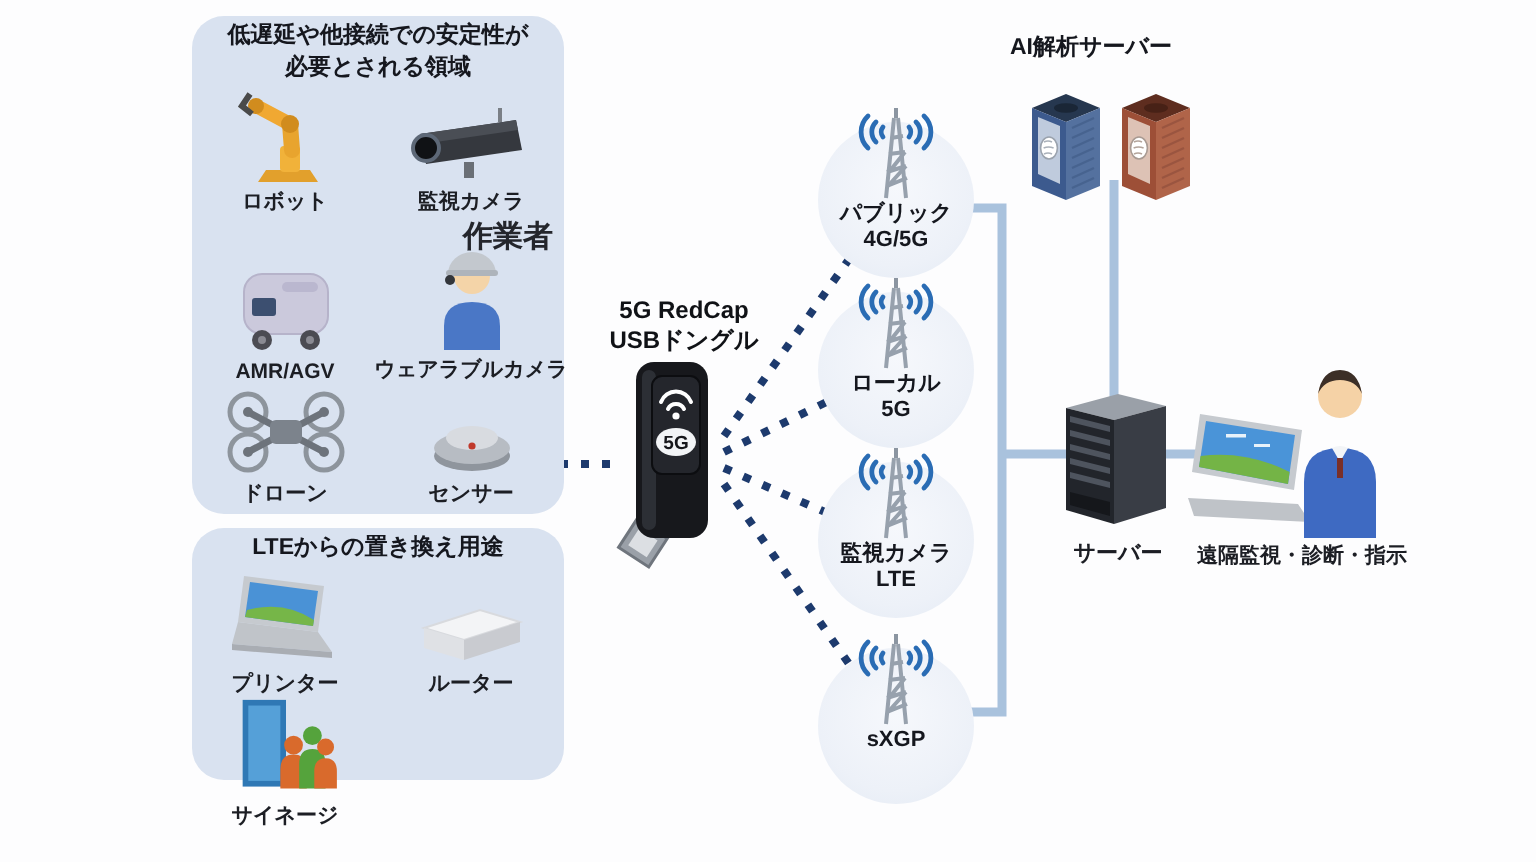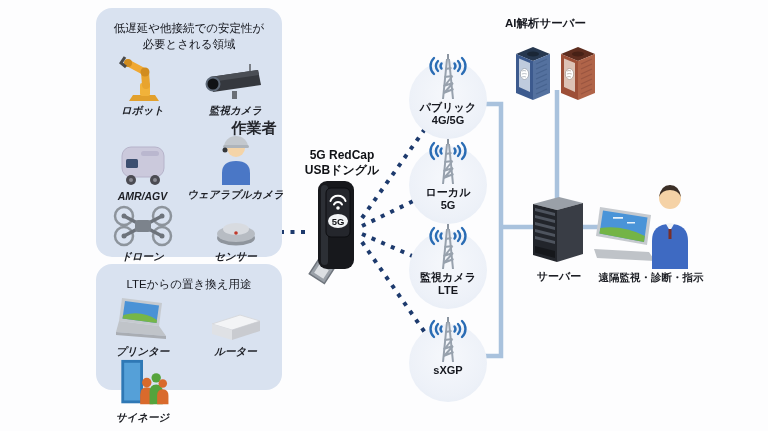--- a/index.html
+++ b/index.html
@@ -4,26 +4,26 @@
 <style>
   html,body{margin:0;padding:0;background:#fff;}
   #canvas{
     position:relative;width:768px;height:431px;background:#fdfdfe;
     font-family:"Liberation Sans","DejaVu Sans",sans-serif;overflow:hidden;
   }
   #connectors{position:absolute;left:0;top:0;z-index:1;}
   .panel{position:absolute;left:96px;width:186px;background:#d9e2f0;border-radius:16px;z-index:2;}
   #box-top{top:8px;height:249px;}
   #box-bottom{top:264px;height:126px;}
-  .panel-title{font-weight:normal;font-size:11.5px;color:#15171e;text-align:center;line-height:1.35;padding-top:13px;}
+  .panel-title{font-weight:bold;font-size:11.5px;color:#15171e;text-align:center;line-height:1.35;padding-top:3px;}
   .grid{display:grid;grid-template-columns:1fr 1fr;justify-items:center;}
   #box-top .grid{grid-template-rows:64px 84px 62px;margin-top:2px;}
   #box-bottom .grid{grid-template-rows:64px 66px;margin-top:2px;}
   .cell{display:flex;flex-direction:column;align-items:center;justify-content:flex-end;position:relative;width:90px;}
-  .ilabel{font-weight:bold;font-size:10.5px;color:#1c1e24;margin-top:3px;white-space:nowrap;font-style:italic;}
+  .ilabel{font-weight:bold;font-size:10.5px;color:#1c1e24;margin-top:3px;white-space:nowrap;}
   .sublabel{position:absolute;top:1px;right:4px;font-size:15px;font-weight:bold;color:#24262c;}
   .net-circle{
     position:absolute;left:409px;width:78px;height:78px;border-radius:50%;z-index:2;
     background:radial-gradient(circle at 50% 42%, #f6f8fc 0%, #edf1f8 65%, #e3eaf4 100%);
     display:flex;flex-direction:column;align-items:center;
   }
   .net-circle .tower{margin-top:-8px;}
   .nlabel{font-size:11px;font-weight:bold;color:#15171e;line-height:1.2;}
   .nlabel:empty{display:none;}
   .abs{position:absolute;z-index:2;}

